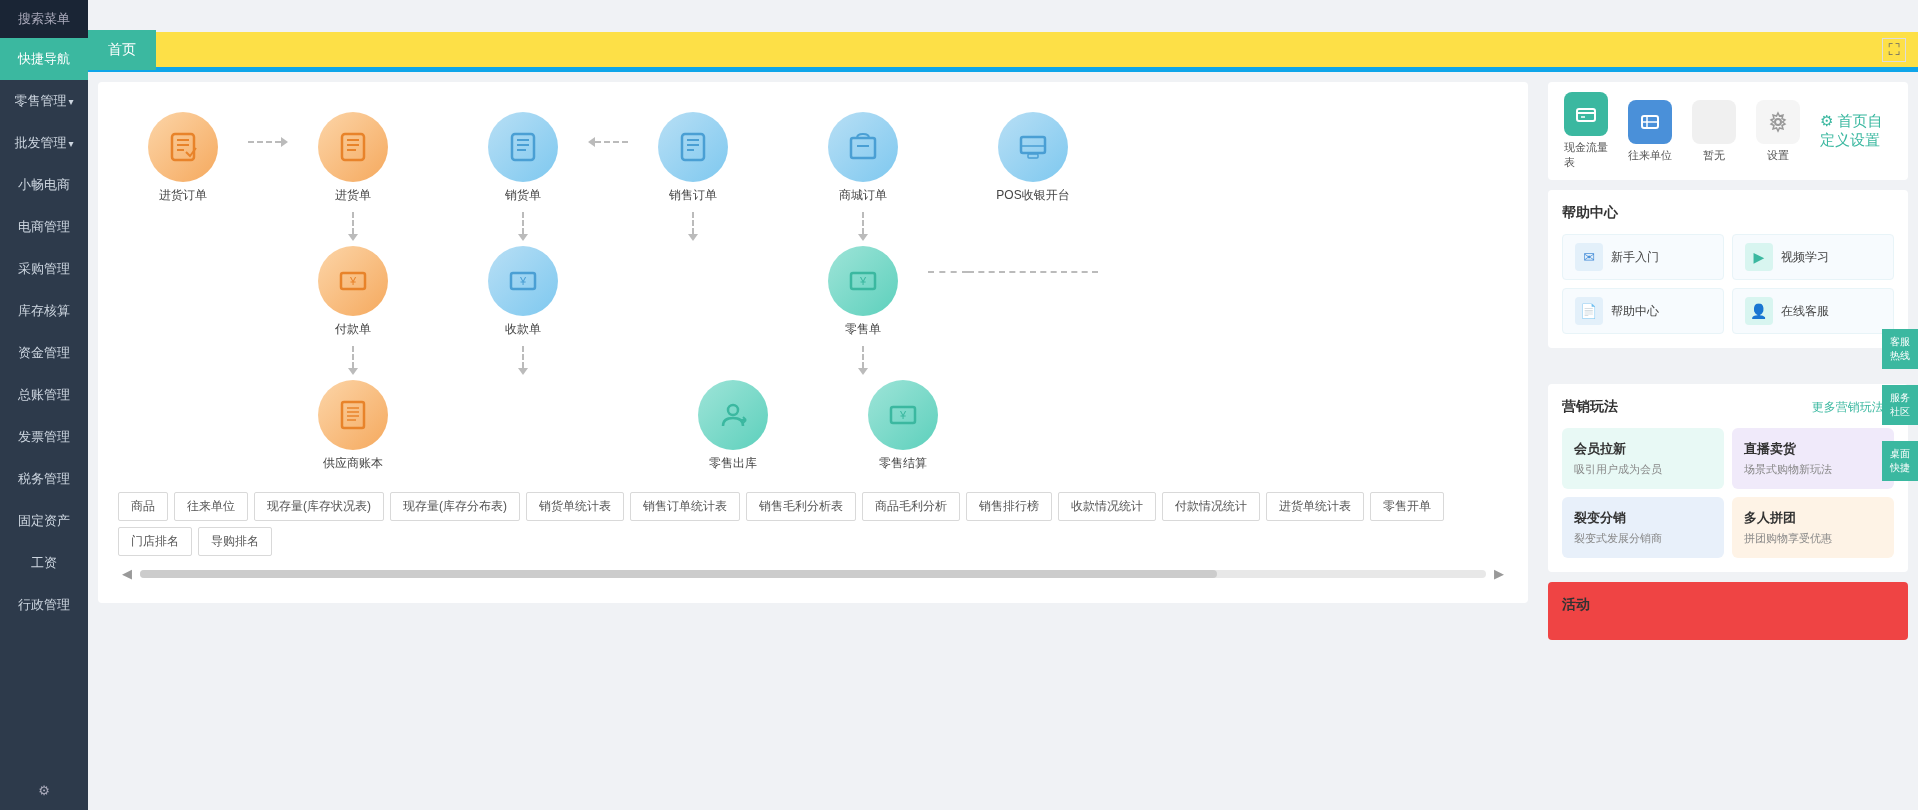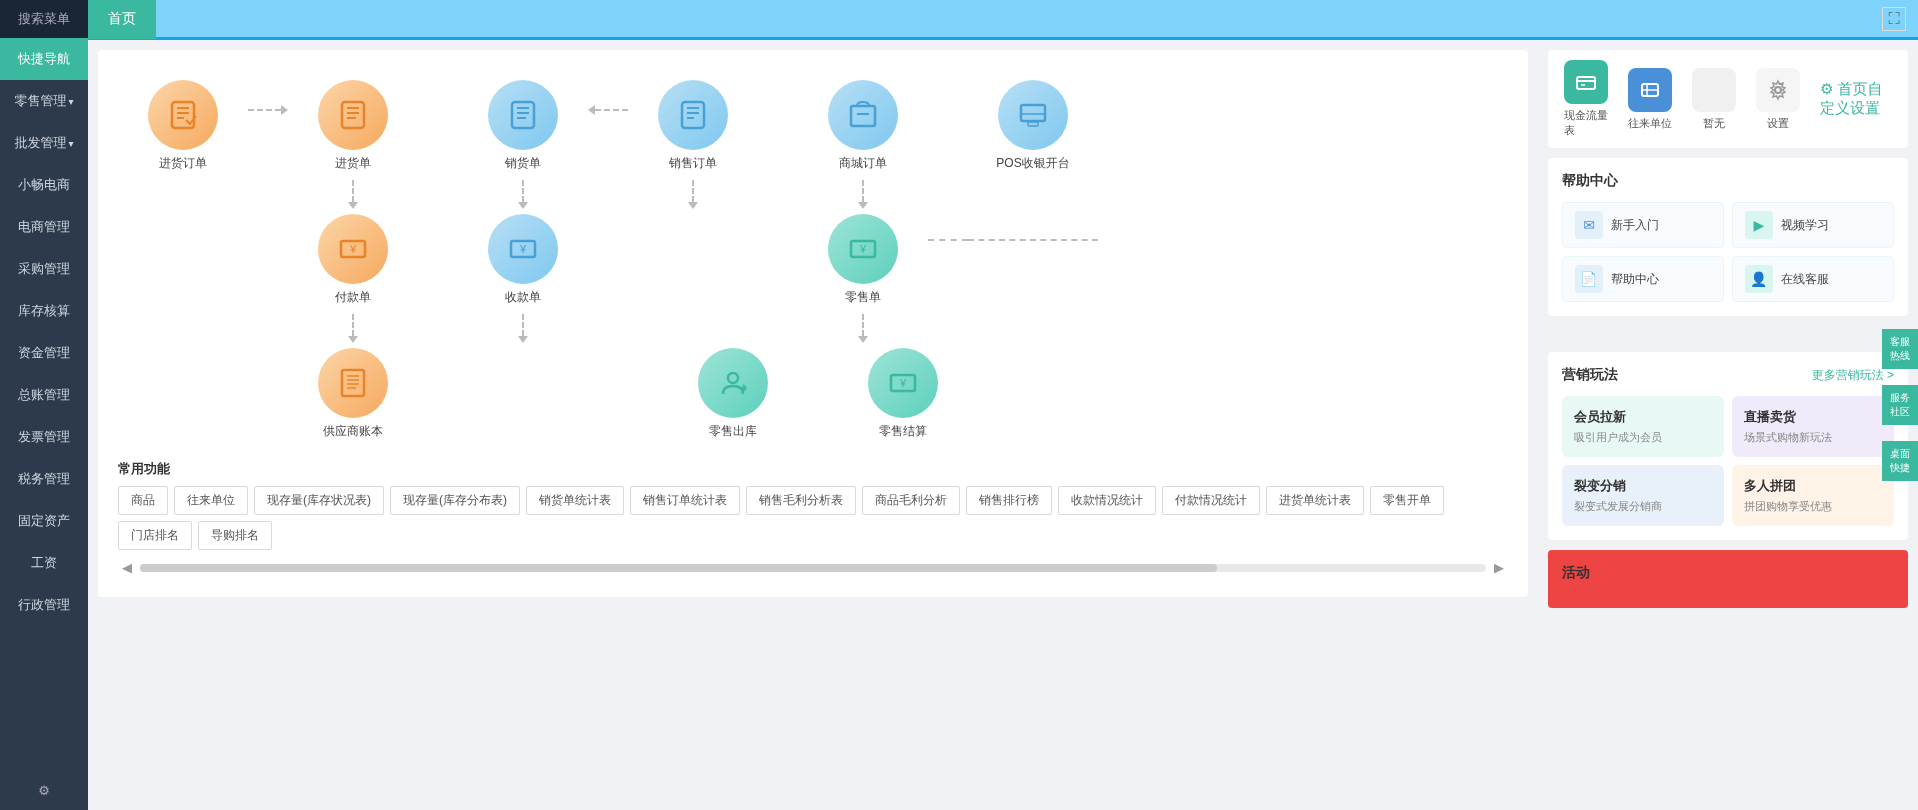--- a/index.html
+++ b/index.html
@@ -11,21 +11,21 @@
     
     .sidebar { width: 88px; background: #2d3a4b; display: flex; flex-direction: column; height: 100%; flex-shrink: 0; }
     .sidebar-search { background: #1a2535; padding: 10px 8px; color: #aab; font-size: 13px; cursor: pointer; text-align: center; }
     .sidebar-nav-item { color: #cdd6e0; padding: 12px 8px; text-align: center; cursor: pointer; font-size: 13px; position: relative; }
     .sidebar-nav-item.active { background: #3bb8a0; color: #fff; }
     .sidebar-nav-item.has-arrow::after { content: '▾'; margin-left: 2px; font-size: 10px; }
     .sidebar-bottom { margin-top: auto; padding: 12px; text-align: center; color: #aab; cursor: pointer; }
 
     
     .main-area { flex: 1; display: flex; flex-direction: column; overflow: hidden; }
-    .top-bar { display: flex; align-items: center; background: #7dd3fc; border-bottom: 3px solid #0ea5e9; height: 40px; flex-shrink: 0; }
+    .top-bar { display: flex; align-items: center; background: #fde047; border-bottom: 5px solid #0ea5e9; height: 40px; flex-shrink: 0; margin-top: 32px; }
     .tab-home { background: #3bb8a0; color: #fff; padding: 0 20px; height: 40px; display: flex; align-items: center; font-size: 14px; cursor: pointer; }
     .top-bar-right { margin-left: auto; padding-right: 12px; display: flex; align-items: center; gap: 8px; }
     .fullscreen-btn { width: 24px; height: 24px; cursor: pointer; display: flex; align-items: center; justify-content: center; color: #666; font-size: 16px; border: 1px solid #ddd; }
 
     
     .content-area { display: flex; flex: 1; overflow: hidden; }
 
     
     .main-panel { flex: 1; padding: 10px; overflow: auto; }
 
@@ -400,21 +400,20 @@
                       <text x="17" y="21" text-anchor="middle" font-size="11" fill="#3bb8a0">¥</text>
                     </svg>
                 </div>
                 <div class="node-label">零售结算</div>
               </div>
             </div>
 
           </div>
 
           <div class="common-func">
-            <div class="common-func-title">常用功能</div>
             <div class="func-grid">
               <button class="func-btn">商品</button>
               <button class="func-btn">往来单位</button>
               <button class="func-btn">现存量(库存状况表)</button>
               <button class="func-btn">现存量(库存分布表)</button>
               <button class="func-btn">销货单统计表</button>
               <button class="func-btn">销售订单统计表</button>
               <button class="func-btn">销售毛利分析表</button>
               <button class="func-btn">商品毛利分析</button>
               <button class="func-btn">销售排行榜</button>

